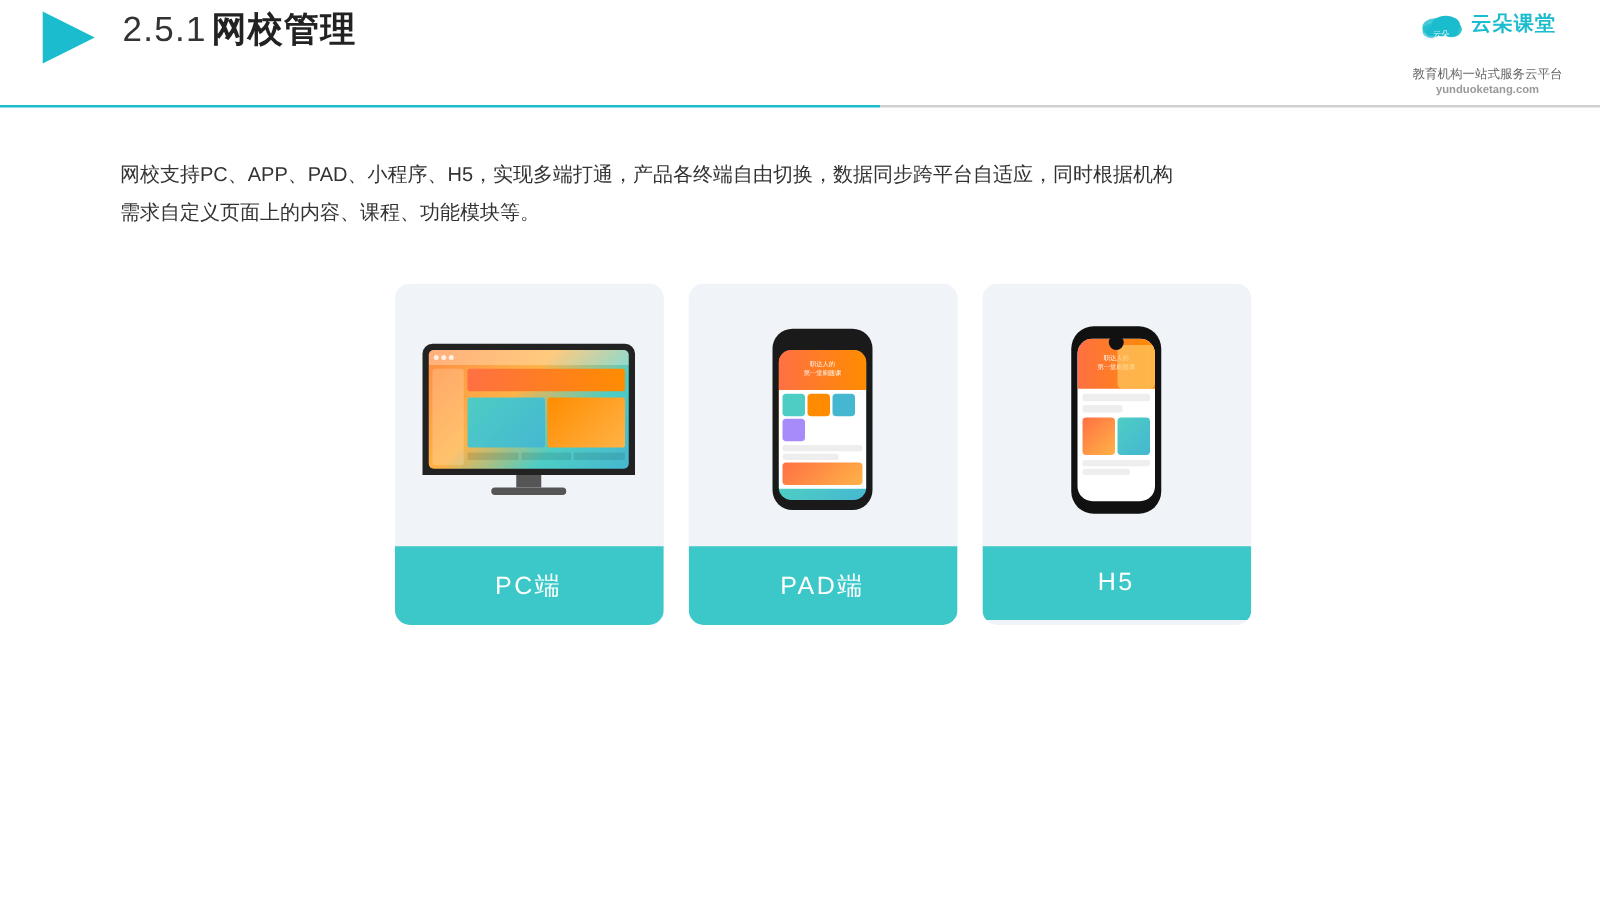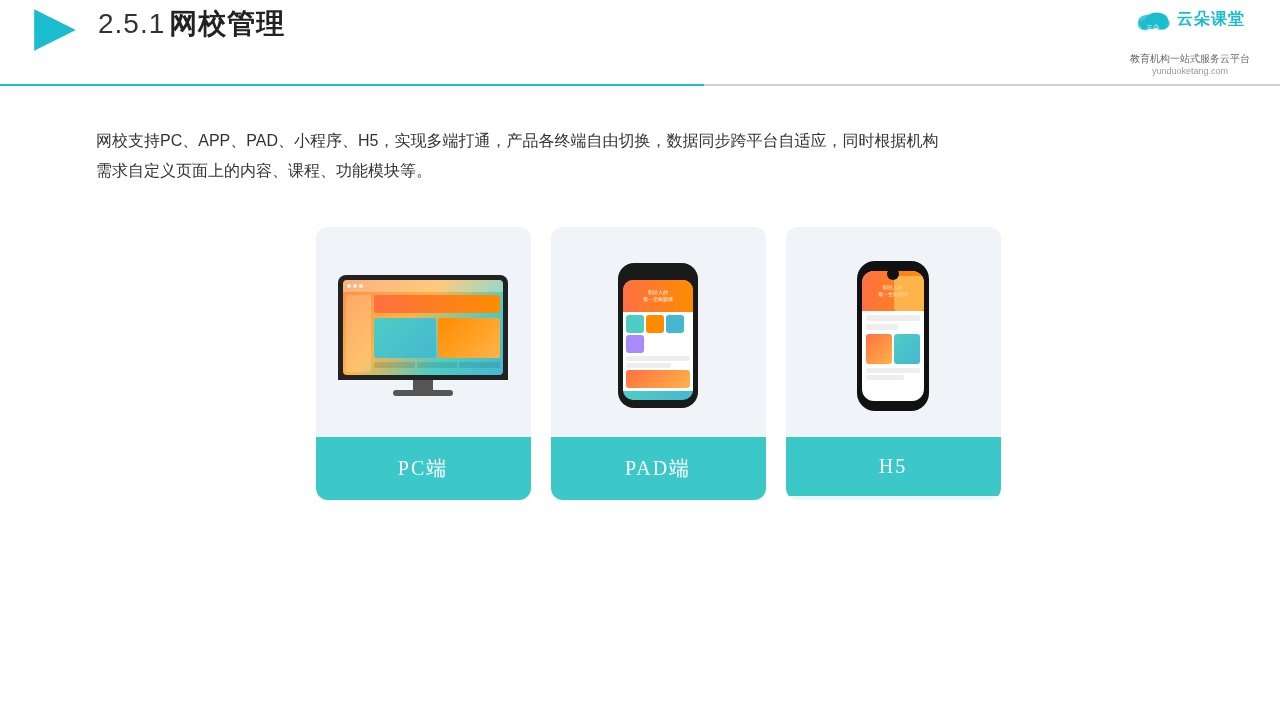--- a/index.html
+++ b/index.html
@@ -79,21 +79,20 @@
       margin-top: 40px;
       justify-content: center;
     }
     .device-card {
       background: #f0f4f8;
       border-radius: 12px;
       width: 215px;
       overflow: hidden;
       display: flex;
       flex-direction: column;
-      font-family: Liberation Serif, serif;
     }
     .card-image-area {
       height: 210px;
       display: flex;
       align-items: center;
       justify-content: center;
       background: #f0f4f8;
       padding: 16px 12px 8px 12px;
     }
     .card-label {
@@ -336,21 +335,21 @@
         <ellipse cx="18" cy="22" rx="14" ry="10" fill="#1abccd" opacity="0.8"></ellipse>
         <ellipse cx="30" cy="20" rx="16" ry="11" fill="#1abccd"></ellipse>
         <ellipse cx="14" cy="26" rx="10" ry="8" fill="#1abccd" opacity="0.7"></ellipse>
         <ellipse cx="36" cy="24" rx="12" ry="9" fill="#1abccd" opacity="0.9"></ellipse>
         <rect x="8" y="22" width="36" height="10" rx="5" fill="#1abccd"></rect>
         <text x="25" y="33" text-anchor="middle" font-size="9" fill="#fff" font-family="Arial">云朵</text>
       </svg>
       <span class="brand-text-main">云朵课堂</span>
     </div>
     <div class="brand-sub">教育机构一站式服务云平台</div>
-    <div style="font-size:9px;color:#999;">yunduoketang.com</div>
+    <div style="font-size:9px;color:#999;font-weight:bold;">yunduoketang.com</div>
   </div>
 </div>
 
 <div class="header-line"></div>
 
 <div class="content">
   <p class="description">
     网校支持PC、APP、PAD、小程序、H5，实现多端打通，产品各终端自由切换，数据同步跨平台自适应，同时根据机构<br>需求自定义页面上的内容、课程、功能模块等。
   </p>
 

